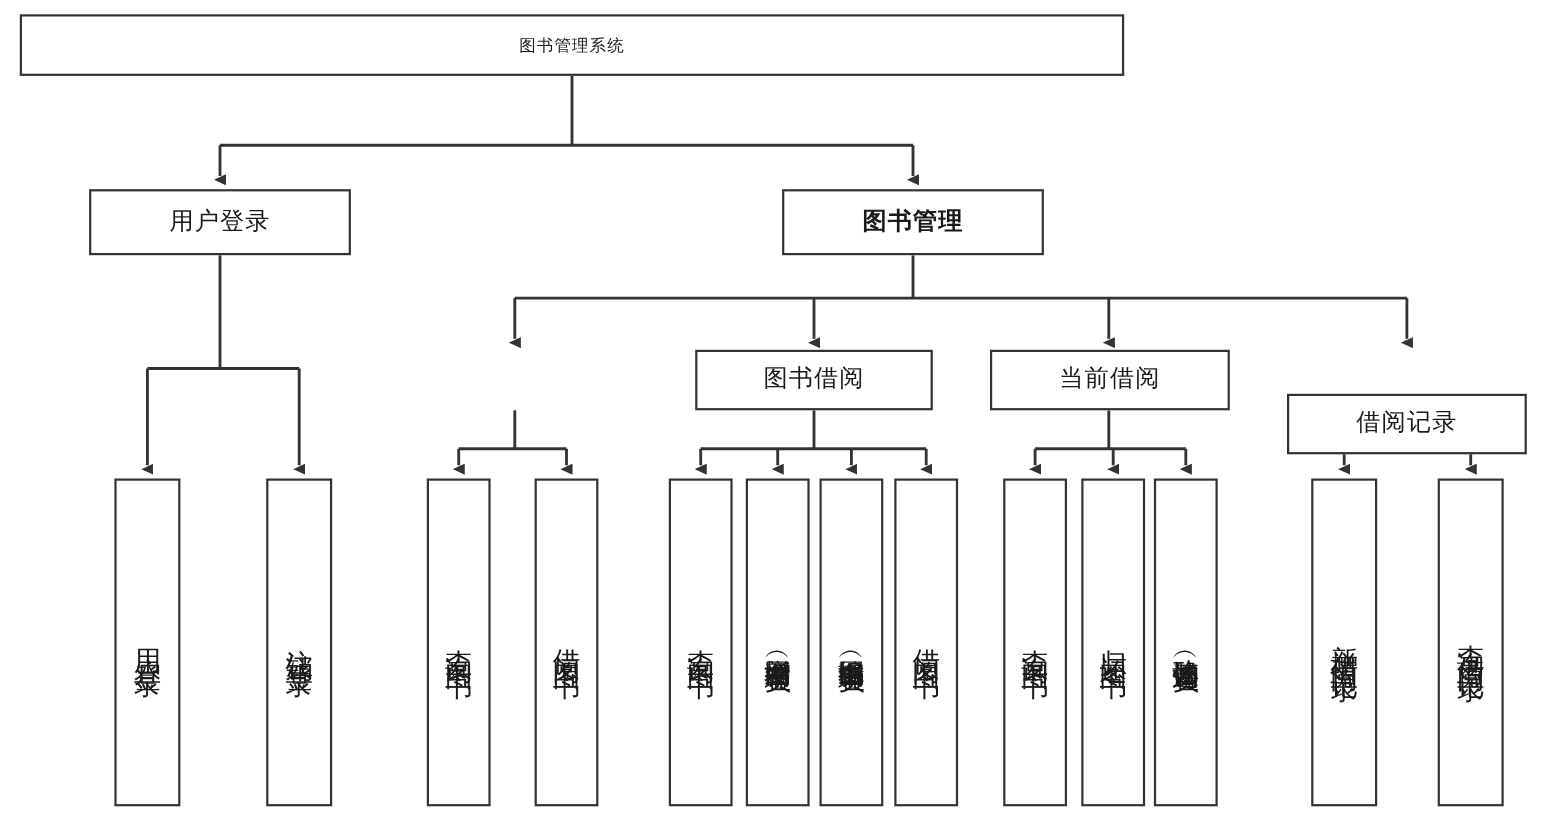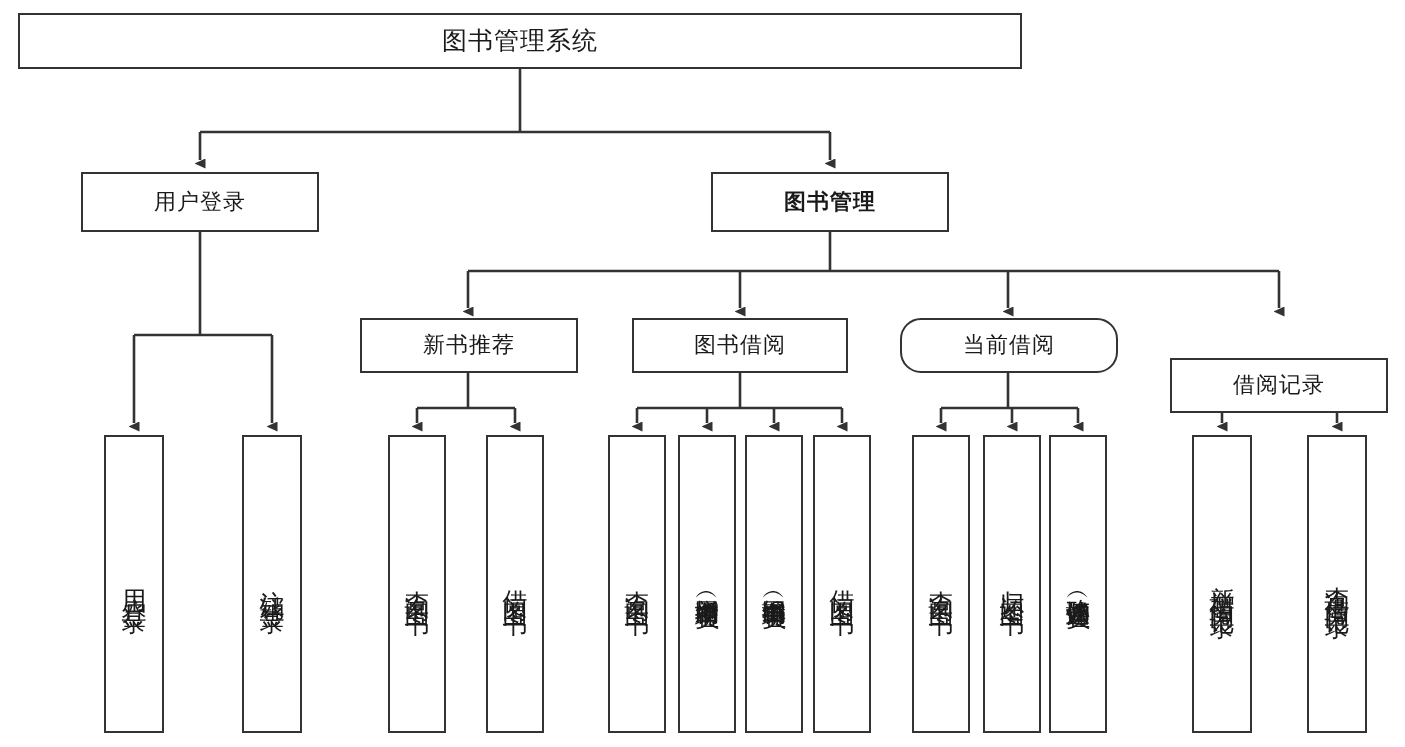--- a/index.html
+++ b/index.html
@@ -35,21 +35,21 @@
     align-items: center;
     justify-content: center;
     text-align: center;
   }
   .node-h {
     font-size: 22px;
     letter-spacing: 1px;
     line-height: 1.2;
   }
   .node-root {
-    font-size: 25px;
+    font-size: 15px;
   }
   .node-v {
     writing-mode: vertical-rl;
     text-orientation: upright;
     font-size: 25px;
     letter-spacing: 7px;
     line-height: 1;
     padding-top: 4px;
     padding-bottom: 4px;
     align-items: center;
@@ -117,23 +117,22 @@
       <path d="M1222,408 L1222,423" marker-end="url(#arrow)"></path>
       <path d="M1337,408 L1337,423" marker-end="url(#arrow)"></path>
     </g>
   </svg>
 
   <div class="node node-h node-root" style="left: 18px; top: 13px; width: 1004px; height: 56px;">图书管理系统</div>
 
   <div class="node node-h" style="left: 81px; top: 172px; width: 238px; height: 60px;">用户登录</div>
   <div class="node node-h" style="left: 711px; top: 172px; width: 238px; height: 60px; font-weight: bold;">图书管理</div>
 
-  <div class="node node-h" style="left: 360px; top: 318px; width: 218px; height: 55px;">新书推荐</div>
   <div class="node node-h" style="left: 632px; top: 318px; width: 216px; height: 55px;">图书借阅</div>
-  <div class="node node-h" style="left: 900px; top: 318px; width: 218px; height: 55px; border-radius: 21px;">当前借阅</div>
+  <div class="node node-h" style="left: 900px; top: 318px; width: 218px; height: 55px;">当前借阅</div>
   <div class="node node-h" style="left: 1170px; top: 318px; width: 218px; height: 55px; margin-top: 40px;">借阅记录</div>
 
   <div class="node node-v" style="left: 104px; top: 435px; width: 60px; height: 298px;">用户登录</div>
   <div class="node node-v" style="left: 242px; top: 435px; width: 60px; height: 298px;">注销登录</div>
   <div class="node node-v" style="left: 388px; top: 435px; width: 58px; height: 298px;">查询图书</div>
   <div class="node node-v" style="left: 486px; top: 435px; width: 58px; height: 298px;">借阅图书</div>
   <div class="node node-v" style="left: 608px; top: 435px; width: 58px; height: 298px;">查询图书</div>
   <div class="node node-v" style="left: 678px; top: 435px; width: 58px; height: 298px; font-size: 24px; letter-spacing: 1px;">新增图书（管理员）</div>
   <div class="node node-v" style="left: 745px; top: 435px; width: 58px; height: 298px; font-size: 24px; letter-spacing: 1px;">编辑图书（管理员）</div>
   <div class="node node-v" style="left: 813px; top: 435px; width: 58px; height: 298px;">借阅图书</div>

